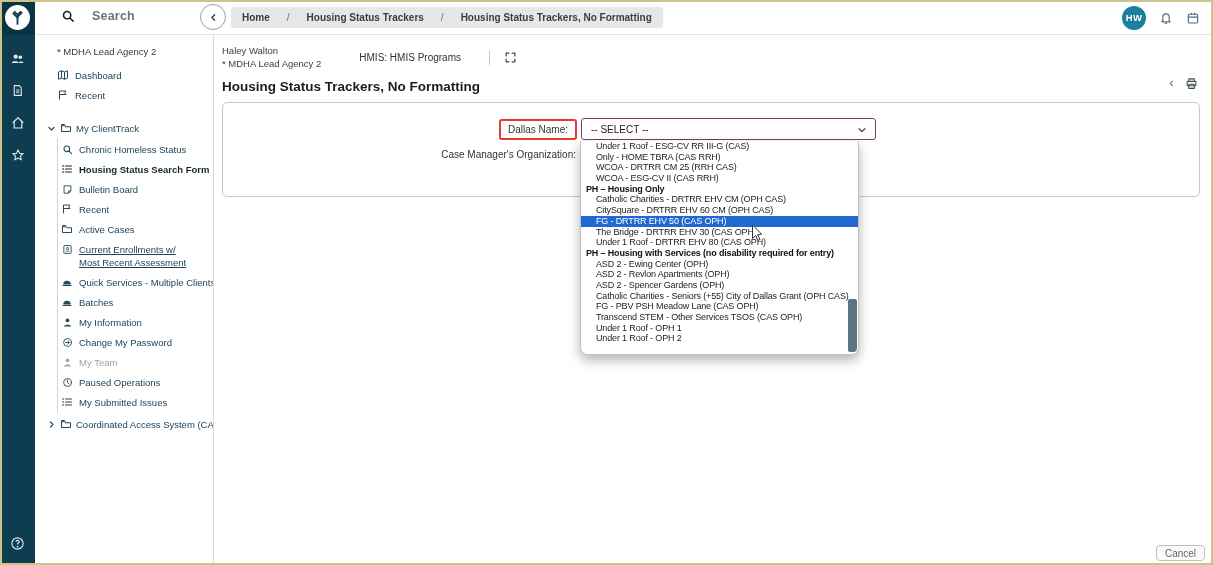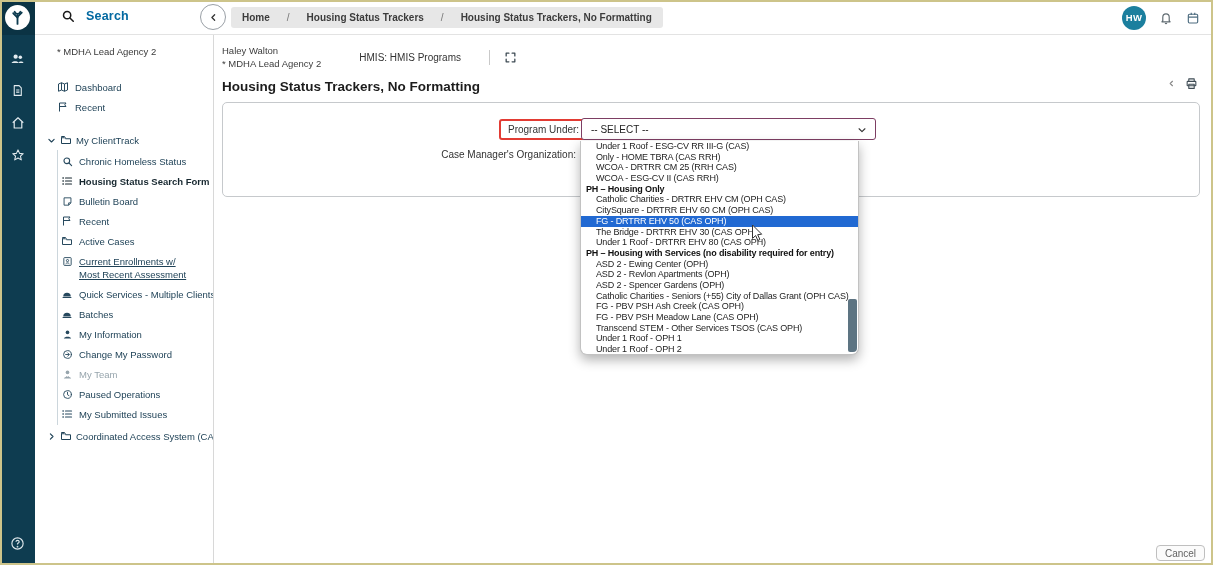--- a/index.html
+++ b/index.html
@@ -14,36 +14,36 @@
   
   .rail { position:absolute; left:0; top:0; width:35px; height:565px; background:#0e3c50; z-index:30; }
   .rail .logo-box { width:35px; height:35px; display:flex; align-items:center; justify-content:center; background:#0b3344; }
   .logo-circle { width:25px; height:25px; border-radius:50%; background:#ffffff; display:flex; align-items:center; justify-content:center; }
   .rail-icons { display:flex; flex-direction:column; align-items:center; margin-top:16px; gap:17px; color:#e3ebef; }
   .rail-help { position:absolute; bottom:14px; left:0; width:35px; display:flex; justify-content:center; color:#dfe8ec; }
   .ric { width:15px; height:15px; display:flex; align-items:center; justify-content:center; }
 
   
   .topbar { position:absolute; left:35px; top:0; right:0; height:35px; background:#fff; border-bottom:1px solid #e3e3e3; z-index:20; }
-  .search-wrap { position:absolute; left:26px; top:9px; display:flex; align-items:center; gap:11px; color:#0369a1; }
+  .search-wrap { position:absolute; left:26px; top:9px; display:flex; align-items:center; gap:17px; color:#737373; }
   .search-label { font-size:12.5px; font-weight:700; letter-spacing:.2px; }
   .collapse-btn { position:absolute; left:165px; top:4px; width:26px; height:26px; border-radius:50%;
     background:#fff; border:1.5px solid #9aa0a6; display:flex; align-items:center; justify-content:center; color:#333; z-index:25; }
   .crumb-pill { position:absolute; left:196px; top:7px; height:21px; background:#e7e7e7; border-radius:3px;
     display:flex; align-items:center; padding:0 11px; font-size:10px; font-weight:600; color:#3c3c3c; gap:17px; white-space:nowrap; }
   .crumb-sep { color:#777; font-weight:400; }
   .top-right { position:absolute; right:13px; top:0; height:35px; display:flex; align-items:center; gap:13px; }
   .avatar { width:24px; height:24px; border-radius:50%; background:#1b7f9e; color:#fff; font-size:9.5px; font-weight:700;
     display:flex; align-items:center; justify-content:center; letter-spacing:.3px; }
   .tic { color:#5f6a70; display:flex; }
 
   
   .sidebar { position:absolute; left:35px; top:35px; width:179px; bottom:0; background:#fff; border-right:1px solid #d8d8d8; z-index:10; overflow:hidden; }
   .agency-label { margin:11px 0 0 22px; font-size:9.5px; color:#3a3a3a; }
-  .nav { margin-top:20px; color:#1f4257; }
+  .nav { margin-top:8px; color:#1f4257; }
   .s-row { display:flex; align-items:flex-start; gap:6px; padding:3.5px 4px 3.5px 22px; font-size:9.5px; line-height:13px; cursor:pointer; }
   .s-row .s-ic { flex:0 0 auto; width:12px; height:12px; display:flex; align-items:center; justify-content:center; margin-top:0.5px; color:#27495e; }
   .s-label { white-space:nowrap; }
   .s-label.wrap { white-space:normal;text-decoration:underline; }
   .group-row { display:flex; align-items:center; gap:4px; padding:4px 4px 4px 12px; font-size:9.5px; margin-top:13px; cursor:pointer; }
   .group-row.cas { margin-top:1px; }
   .tree { margin-left:22px; border-left:1px solid #ccd6dc; padding:1px 0; }
   .tree .s-row { padding-left:3px; }
   .bold-item { font-weight:700; color:#16272f; }
   .bold-item-ic { color:#16272f !important; }
@@ -385,21 +385,21 @@
       <svg width="13" height="13" viewBox="0 0 24 24" fill="none" stroke="currentColor" stroke-width="2" stroke-linejoin="round">
         <path d="M7 8V3.5h10V8"></path>
           <rect x="4" y="8" width="16" height="8" rx="1"></rect>
           <path d="M7 13.5h10V21H7z"></path>
       </svg>
     </span>
   </div>
 
   <div class="form-box">
     <div class="prog-label-box">
-      <span>Program Under:</span>
+      <span>Dallas Name:</span>
     </div>
     <div class="select-ctl">
       <span>-- SELECT --</span>
       <span class="select-chev">
         <svg width="10" height="10" viewBox="0 0 24 24" fill="none" stroke="currentColor" stroke-width="2.6" stroke-linecap="round" stroke-linejoin="round">
             <path d="M5 9l7 7 7-7"></path>
           </svg>
       </span>
     </div>
     <div class="cm-label">Case Manager's Organization:</div>
@@ -415,21 +415,20 @@
         <div class="dd-row">Catholic Charities - DRTRR EHV CM (OPH CAS)</div>
         <div class="dd-row">CitySquare - DRTRR EHV 60 CM (OPH CAS)</div>
         <div class="dd-row dd-selected">FG - DRTRR EHV 50 (CAS OPH)</div>
         <div class="dd-row">The Bridge - DRTRR EHV 30 (CAS OPH)</div>
         <div class="dd-row">Under 1 Roof - DRTRR EHV 80 (CAS OPH)</div>
         <div class="dd-row dd-group">PH – Housing with Services (no disability required for entry)</div>
         <div class="dd-row">ASD 2 - Ewing Center (OPH)</div>
         <div class="dd-row">ASD 2 - Revlon Apartments (OPH)</div>
         <div class="dd-row">ASD 2 - Spencer Gardens (OPH)</div>
         <div class="dd-row">Catholic Charities - Seniors (+55) City of Dallas Grant (OPH CAS)</div>
-        <div class="dd-row">FG - PBV PSH Ash Creek (CAS OPH)</div>
         <div class="dd-row">FG - PBV PSH Meadow Lane (CAS OPH)</div>
         <div class="dd-row">Transcend STEM - Other Services TSOS (CAS OPH)</div>
         <div class="dd-row">Under 1 Roof - OPH 1</div>
         <div class="dd-row">Under 1 Roof - OPH 2</div>
       </div>
     <div class="dd-thumb"></div>
   </div>
 
   <div class="cursor">
     <svg width="13" height="18" viewBox="0 0 12 18">

